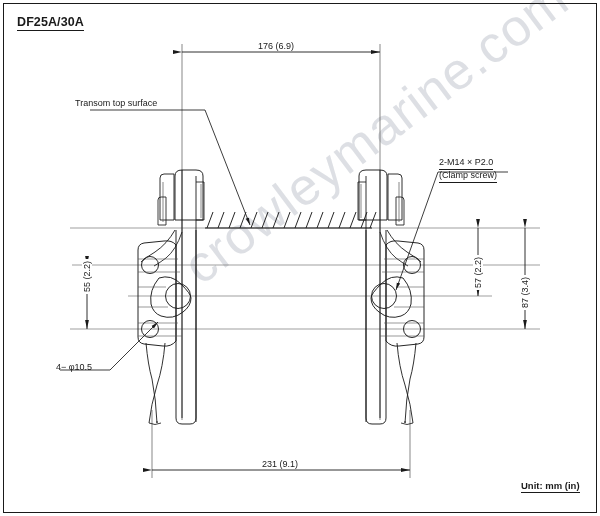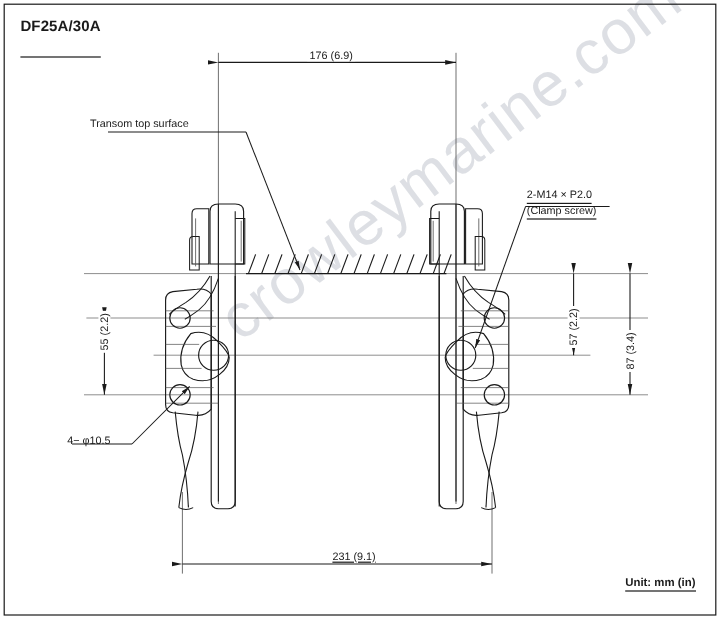--- a/index.html
+++ b/index.html
@@ -37,21 +37,21 @@
   }
   .title-text {
     position: absolute;
     left: 17px;
     top: 15px;
     font-size: 12.5px;
     font-weight: bold;
     color: #1a1a1a;
     letter-spacing: 0.1px;
     border-bottom: 1.4px solid #1a1a1a;
-    padding-bottom: 18px;
+    padding-bottom: 1px;
     line-height: 14px;
     white-space: nowrap;
   }
   .unit-text {
     position: absolute;
     left: 521px;
     top: 480px;
     font-size: 9.5px;
     color: #1a1a1a;
     border-bottom: 1px solid #1a1a1a;
@@ -263,21 +263,21 @@
       <line x1="110" y1="370" x2="158" y2="322" marker-end="url(#arrSm)"></line>
     </g>
   </svg>
 
   <div class="title-text">DF25A/30A</div>
 
   <div class="unit-text">Unit: mm (in)</div>
 
   <div class="dim-label" style="left:256px; top:41px;">176 (6.9)</div>
 
-  <div class="dim-label" style="left:275px; top:459px;text-decoration:underline;">231 (9.1)</div>
+  <div class="dim-label" style="left:260px; top:459px;">231 (9.1)</div>
 
   <div class="dim-label vert" style="left:82px; top:294px;">55 (2.2)</div>
 
   <div class="dim-label vert" style="left:473px; top:290px;">57 (2.2)</div>
 
   <div class="dim-label vert" style="left:520px; top:310px;">87 (3.4)</div>
 
   <div class="note-label" style="left:75px; top:98px;">
     <span>Transom top surface</span>
   </div>

